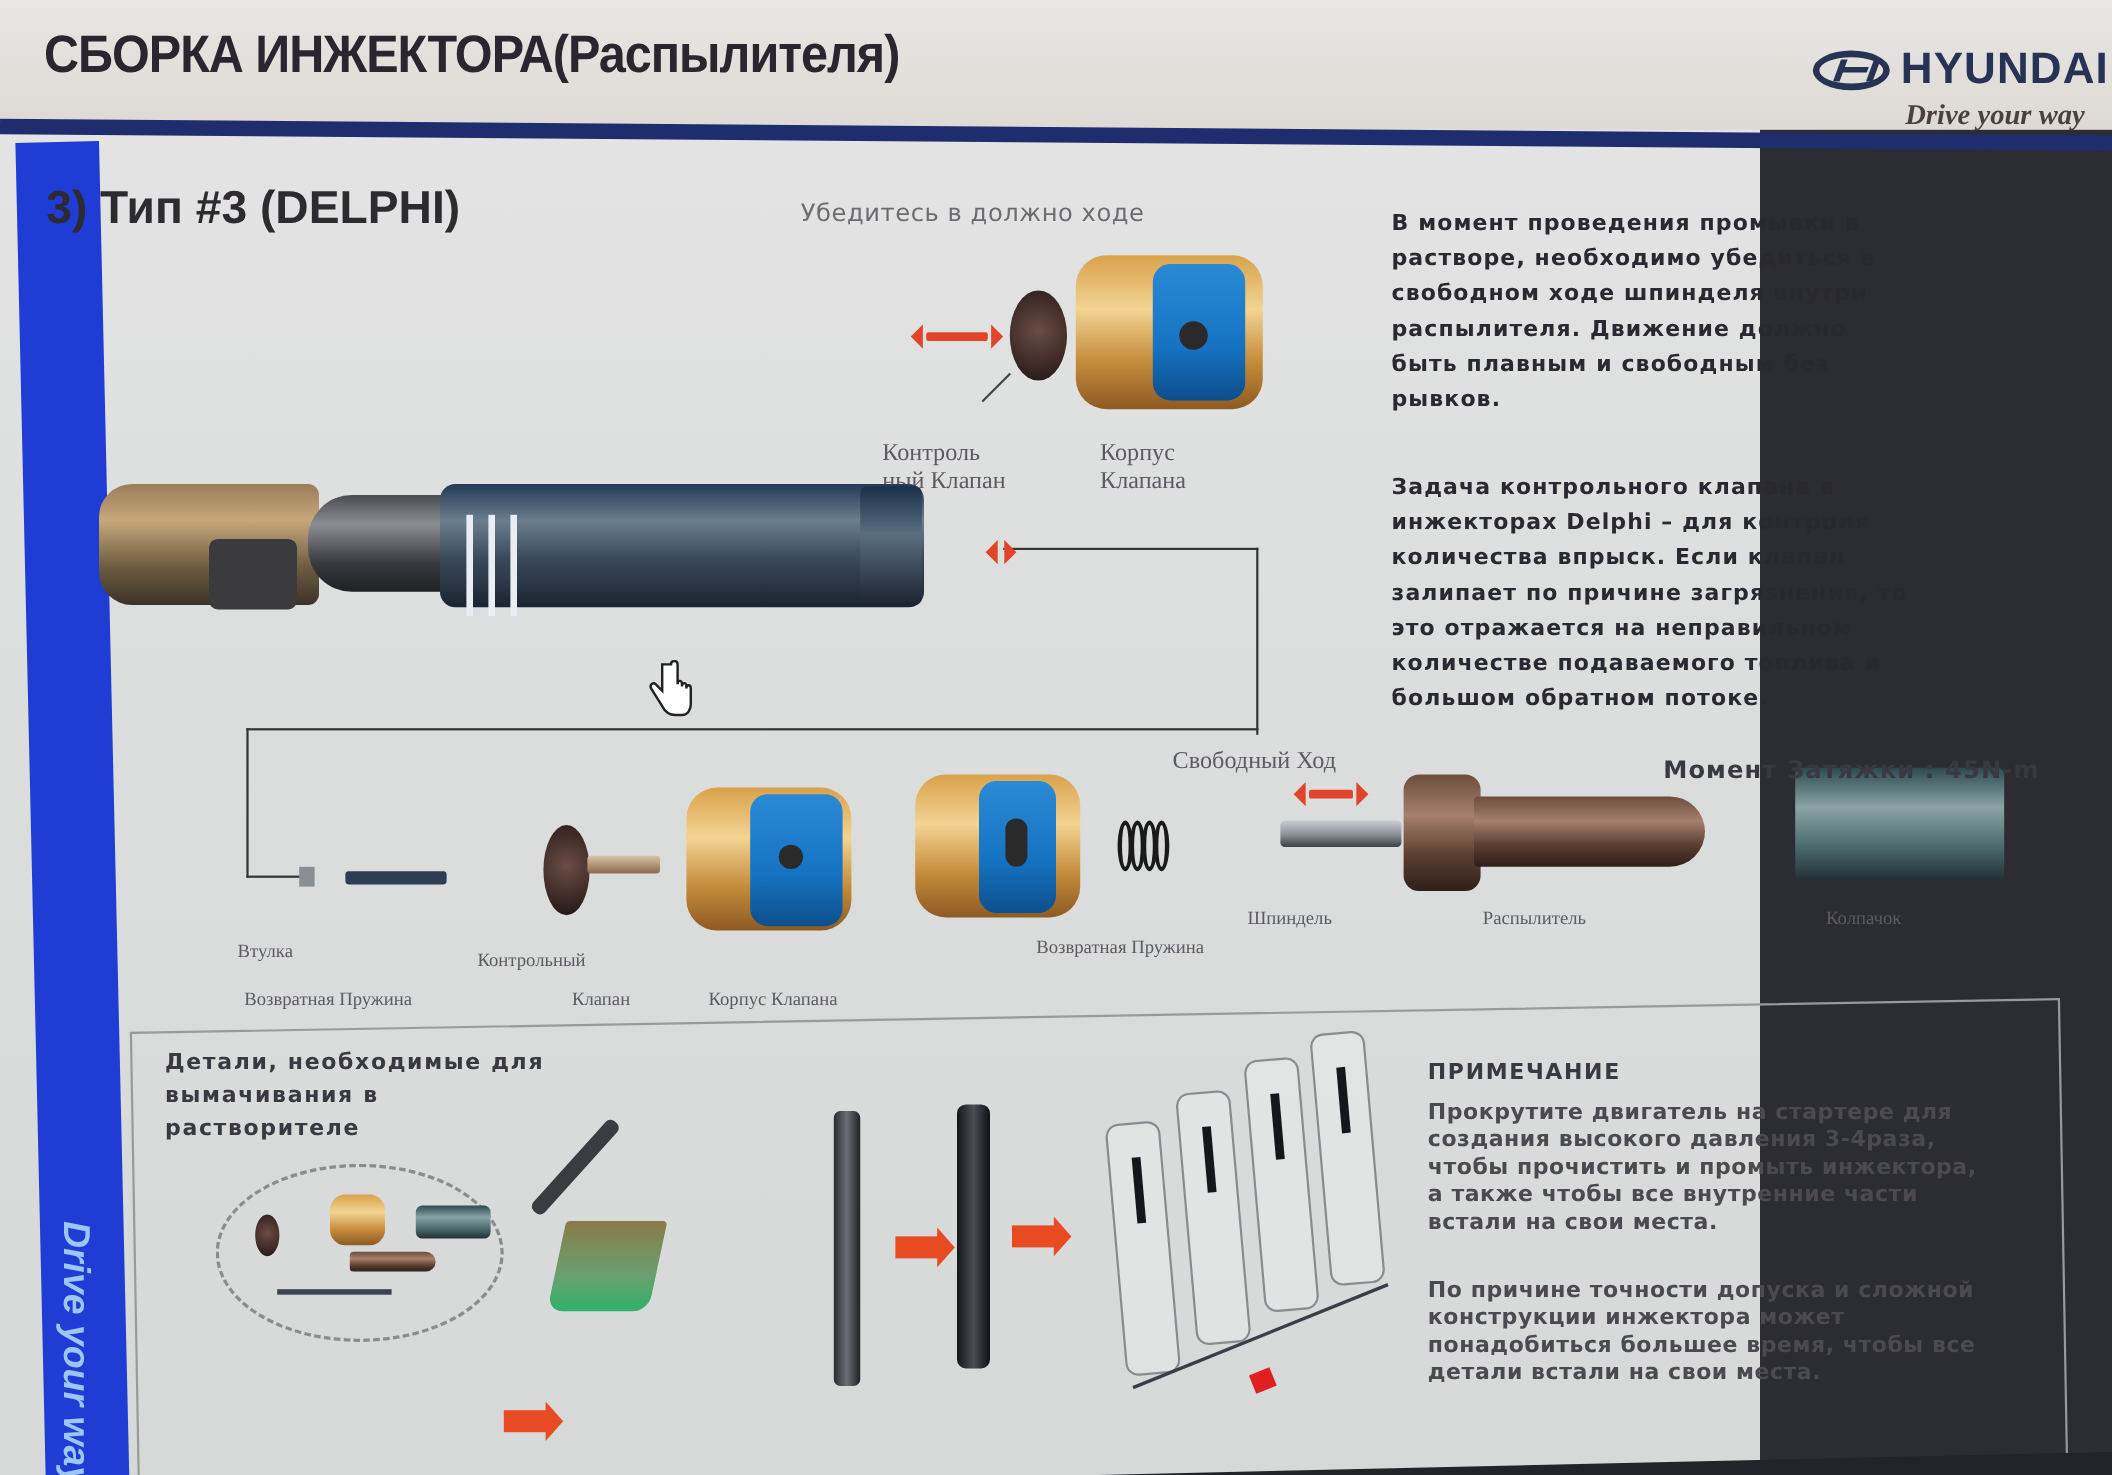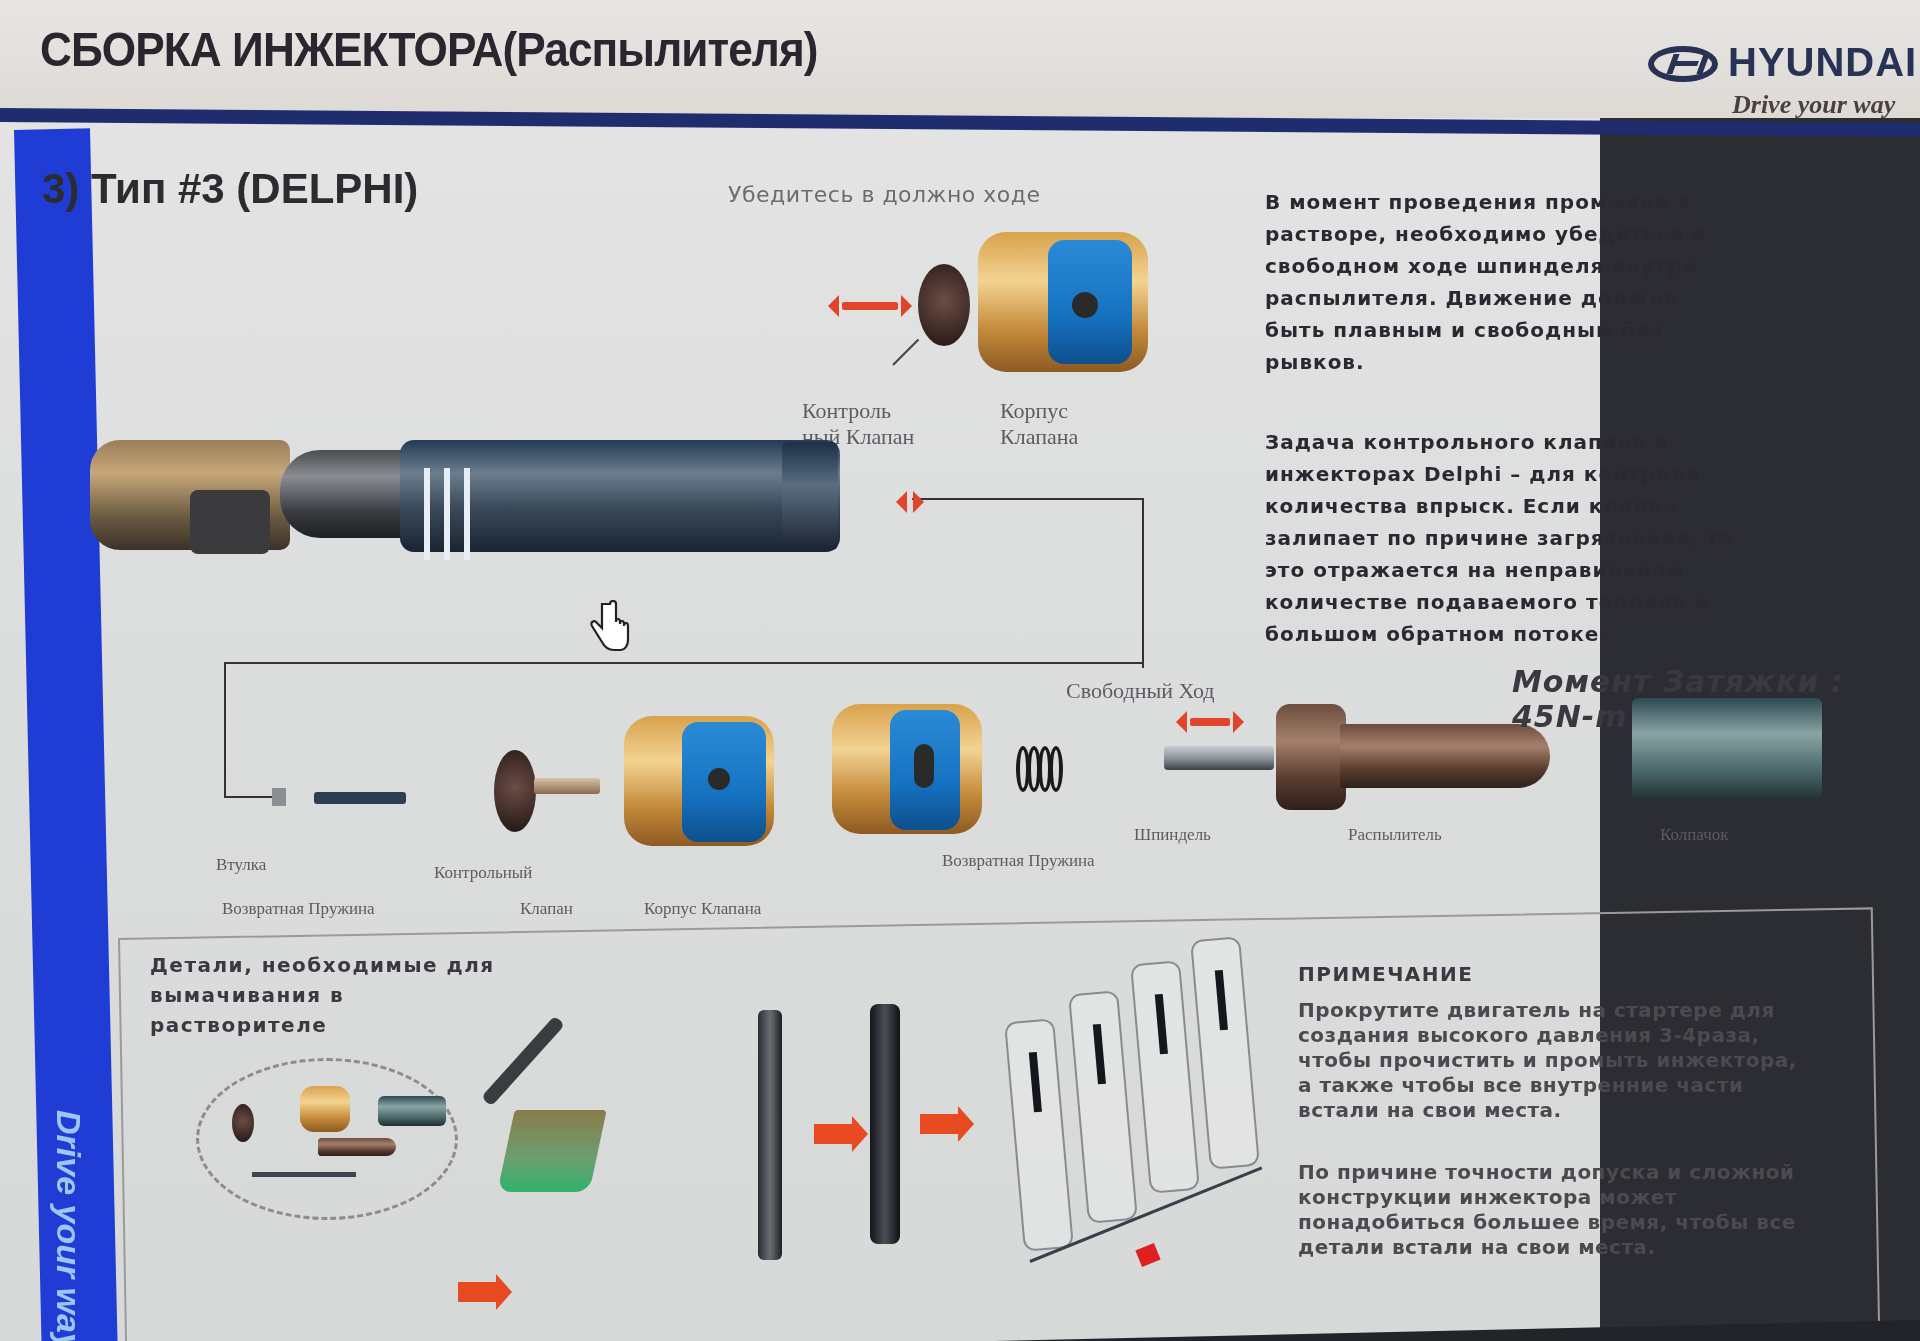--- a/index.html
+++ b/index.html
@@ -37,21 +37,21 @@
     font-size: 42px; color: #2d2a30; }
   .intro { position: absolute; left: 40px; top: 230px; width: 760px; font-family: "DejaVu Sans", sans-serif; font-weight: bold;
     font-size: 21px; line-height: 33px; color: #2d57a0; letter-spacing: 1px; }
 
   .top-caption { position: absolute; left: 728px; top: 182px; font-size: 22px; color: #6e6a70; letter-spacing: 0.5px; }
 
   .right-note { position: absolute; left: 1265px; width: 480px; font-weight: bold; font-size: 20px; line-height: 32px;
     color: #2a2830; letter-spacing: 1px; }
   .right-note.n1 { top: 186px; }
   .right-note.n2 { top: 426px; }
-  .torque { position: absolute; left: 1512px; top: 664px; font-weight: bold; font-size: 30px; color: #3a3840; letter-spacing: 1px; font-style: italic; }
+  .torque { position: absolute; left: 1512px; top: 688px; font-weight: bold; font-size: 22px; color: #3a3840; letter-spacing: 1px; }
 
   .lbl { position: absolute; font-family: "Liberation Serif", serif; color: #5e5a64; font-size: 22px; line-height: 26px; }
   .lbl.sm { font-size: 17px; }
 
   
   .arrow-red { position: absolute; height: 8px; background: #e0452a; border-radius: 2px; }
   .arrow-red::before, .arrow-red::after { content: ""; position: absolute; top: -7px; border: 11px solid transparent; }
   .arrow-red::before { left: -14px; border-right-color: #e0452a; border-left: 0; }
   .arrow-red::after { right: -14px; border-left-color: #e0452a; border-right: 0; }
 

